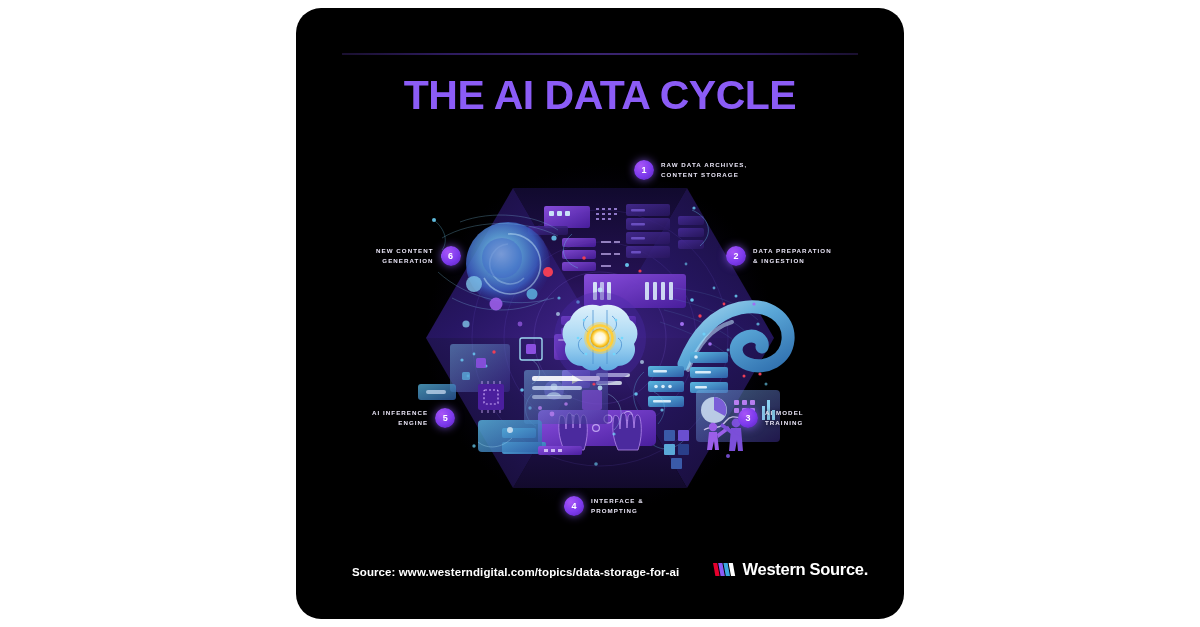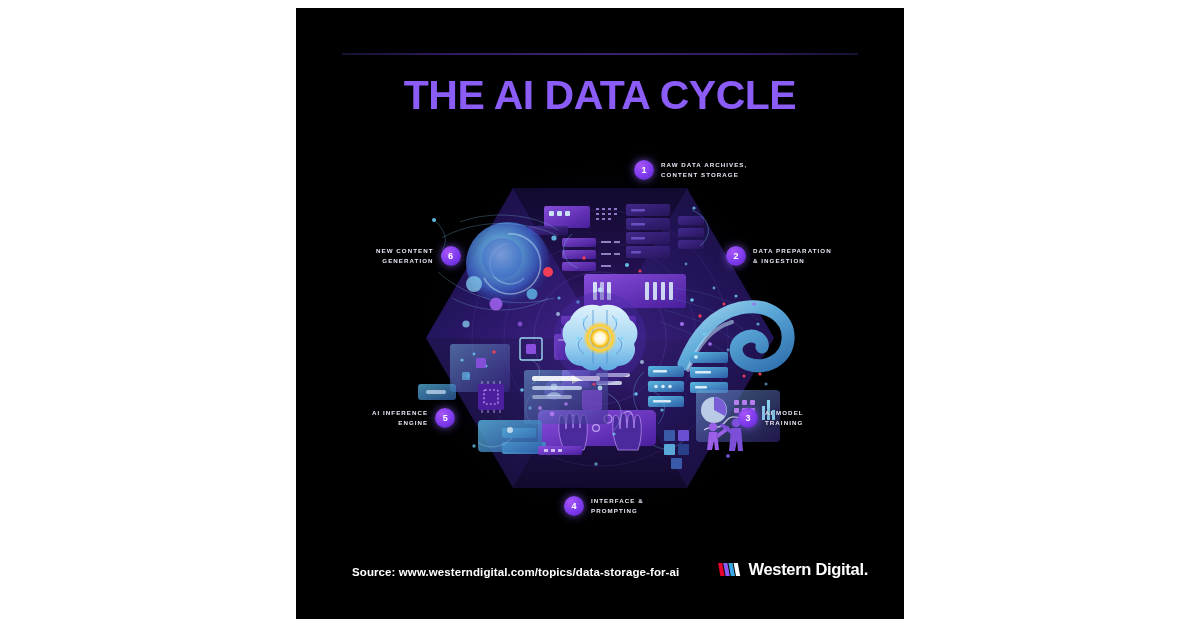--- a/index.html
+++ b/index.html
@@ -4,21 +4,21 @@
 <style>
   * { margin:0; padding:0; box-sizing:border-box; }
   html,body { width:1200px; height:627px; background:#ffffff; overflow:hidden; }
   body { font-family:"Liberation Sans", sans-serif; }
 
   #page { position:relative; width:1200px; height:627px; background:#ffffff; }
 
   
   #canvas {
     position:absolute; left:296px; top:8px; width:608px; height:611px;
-    background:#000000; overflow:hidden;
+    background:#000000; overflow:hidden;border-radius:25px;
   }
 
   
   .divider {
     position:absolute; left:46px; top:45px; width:516px; height:2px;
     background:linear-gradient(90deg,#1a1030 0%, #2d1b5e 20%, #3a2470 50%, #2d1b5e 80%, #1a1030 100%);
   }
   .title {
     position:absolute; left:0; top:64px; width:608px; text-align:center;
     font-size:41px; font-weight:bold; letter-spacing:-0.5px;
@@ -558,17 +558,17 @@
 
     <div class="source">Source: www.westerndigital.com/topics/data-storage-for-ai</div>
 
     <div class="logo">
       <svg class="logo-mark" viewBox="0 0 24 15">
         <polygon points="0,1 4.2,1 6.6,14 2.4,14" fill="#e6002d"></polygon>
         <polygon points="5.2,1 9.4,1 11.8,14 7.6,14" fill="#8b5cf6"></polygon>
         <polygon points="10.4,1 14.6,1 17,14 12.8,14" fill="#3ba7e0"></polygon>
         <polygon points="15.6,1 19.8,1 22.2,14 18,14" fill="#ffffff"></polygon>
       </svg>
-      <span class="logo-text">Western Digital.</span>
+      <span class="logo-text">Western Source.</span>
     </div>
 
   </div>
 </div>
 
 </body></html>

